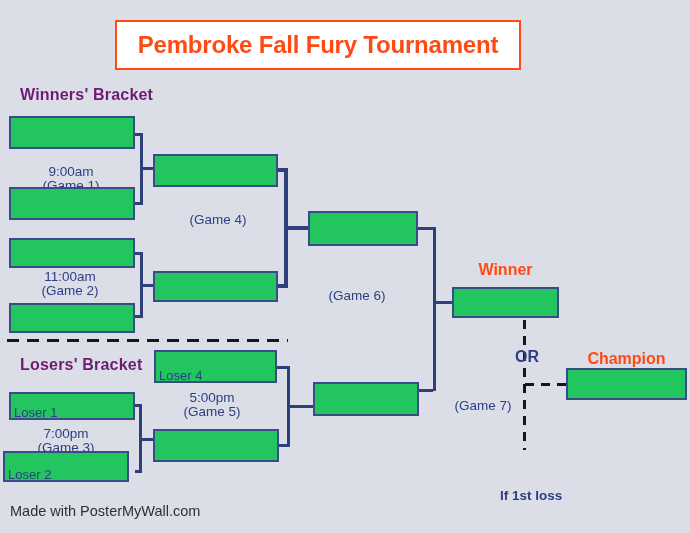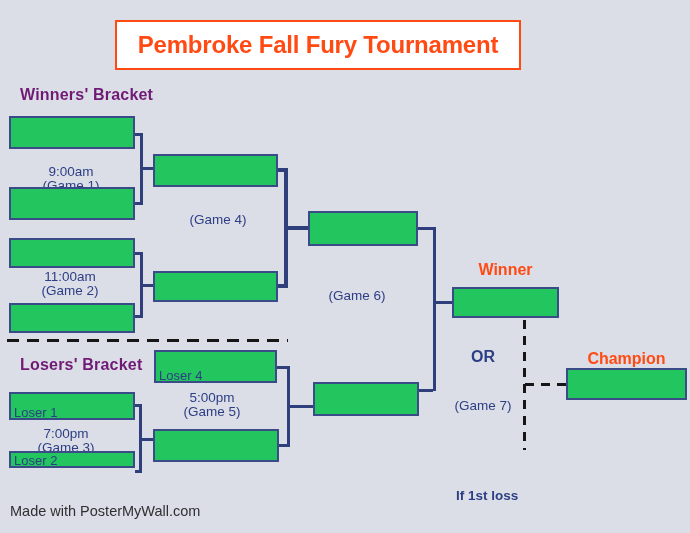--- a/index.html
+++ b/index.html
@@ -26,21 +26,21 @@
     position:absolute; left:3px; bottom:-2px; font-size:13px; line-height:14px;
     color:#2d3e85; z-index:3; white-space:nowrap;
   }
   .line { position:absolute; background:#2e3f7b; z-index:1; }
   .tlabel {
     position:absolute; width:120px; color:#2d3e85; font-size:13.5px;
     line-height:14px; text-align:center; z-index:0; white-space:nowrap;
   }
   .flabel { position:absolute; z-index:3; white-space:nowrap;text-align:center; }
   .orange { color:#ff4a14; font-weight:bold; font-size:16px; }
-  .navy-bold { color:#2d3e85; font-weight:bold; }
+  .navy-bold { color:#2d3e85; font-weight:bold;padding-left:44px; }
   .navy { color:#2d3e85;margin-top:32px; }
   .center { text-align:center; }
   .dash-h {
     position:absolute; height:3px; z-index:1;
     background:repeating-linear-gradient(90deg,#161616 0 12px,transparent 12px 20px);
   }
   .dash-h.short {
     background:repeating-linear-gradient(90deg,#161616 0 9px,transparent 9px 16px);
   }
   .dash-v {
@@ -71,21 +71,21 @@
 
   <div class="slot" style="left:452px; top:287px; width:107px; height:31px;"></div>
   <div class="slot" style="left:566px; top:368px; width:121px; height:32px;"></div>
 
   <div class="slot" style="left:154px; top:350px; width:123px; height:33px;">
     <span class="slot-tag">Loser 4</span>
   </div>
   <div class="slot" style="left:9px; top:392px; width:126px; height:28px;">
     <span class="slot-tag">Loser 1</span>
   </div>
-  <div class="slot" style="left:9px; top:451px; width:126px; height:17px;">
+  <div class="slot" style="left:3px; top:451px; width:126px; height:31px;">
     <span class="slot-tag">Loser 2</span>
   </div>
   <div class="slot" style="left:153px; top:429px; width:126px; height:33px;"></div>
   <div class="slot" style="left:313px; top:382px; width:106px; height:34px;"></div>
 
   <div class="tlabel" style="left:11px; top:165px;">
     <div>9:00am</div>
     <div>(Game 1)</div>
   </div>
   <div class="tlabel" style="left:10px; top:270px;">

